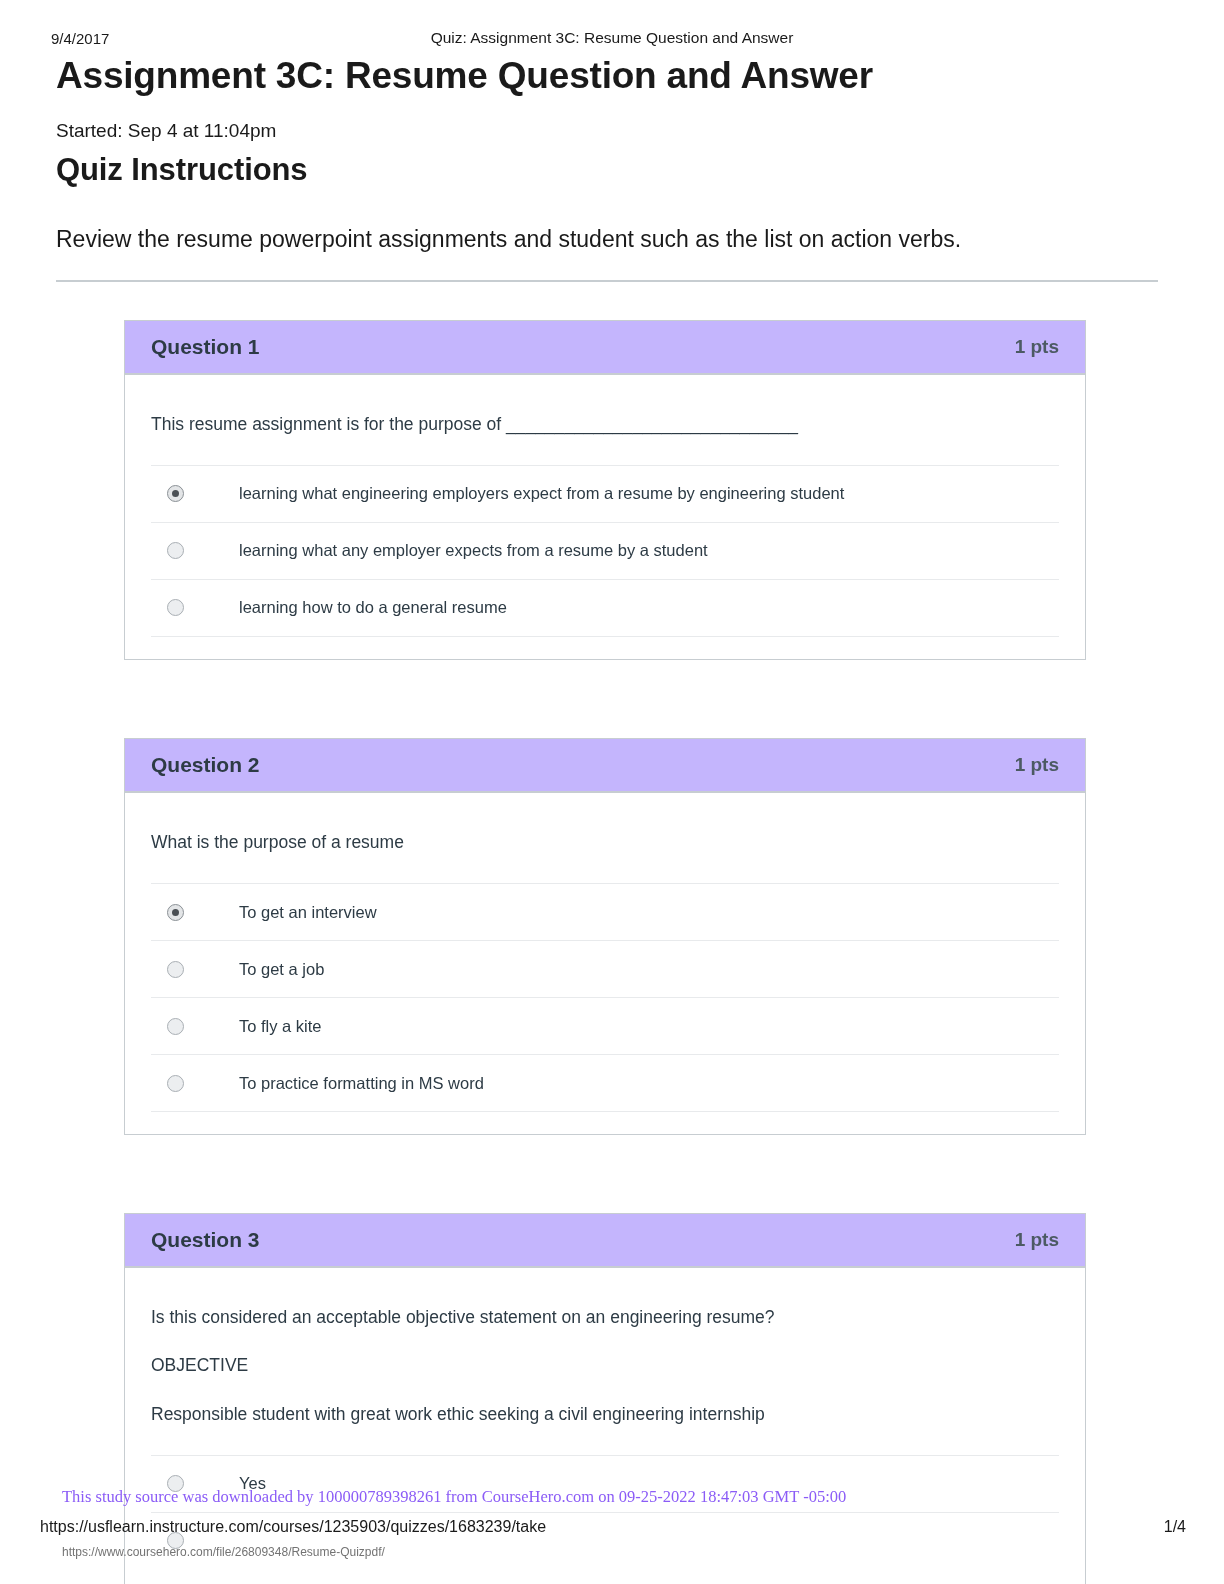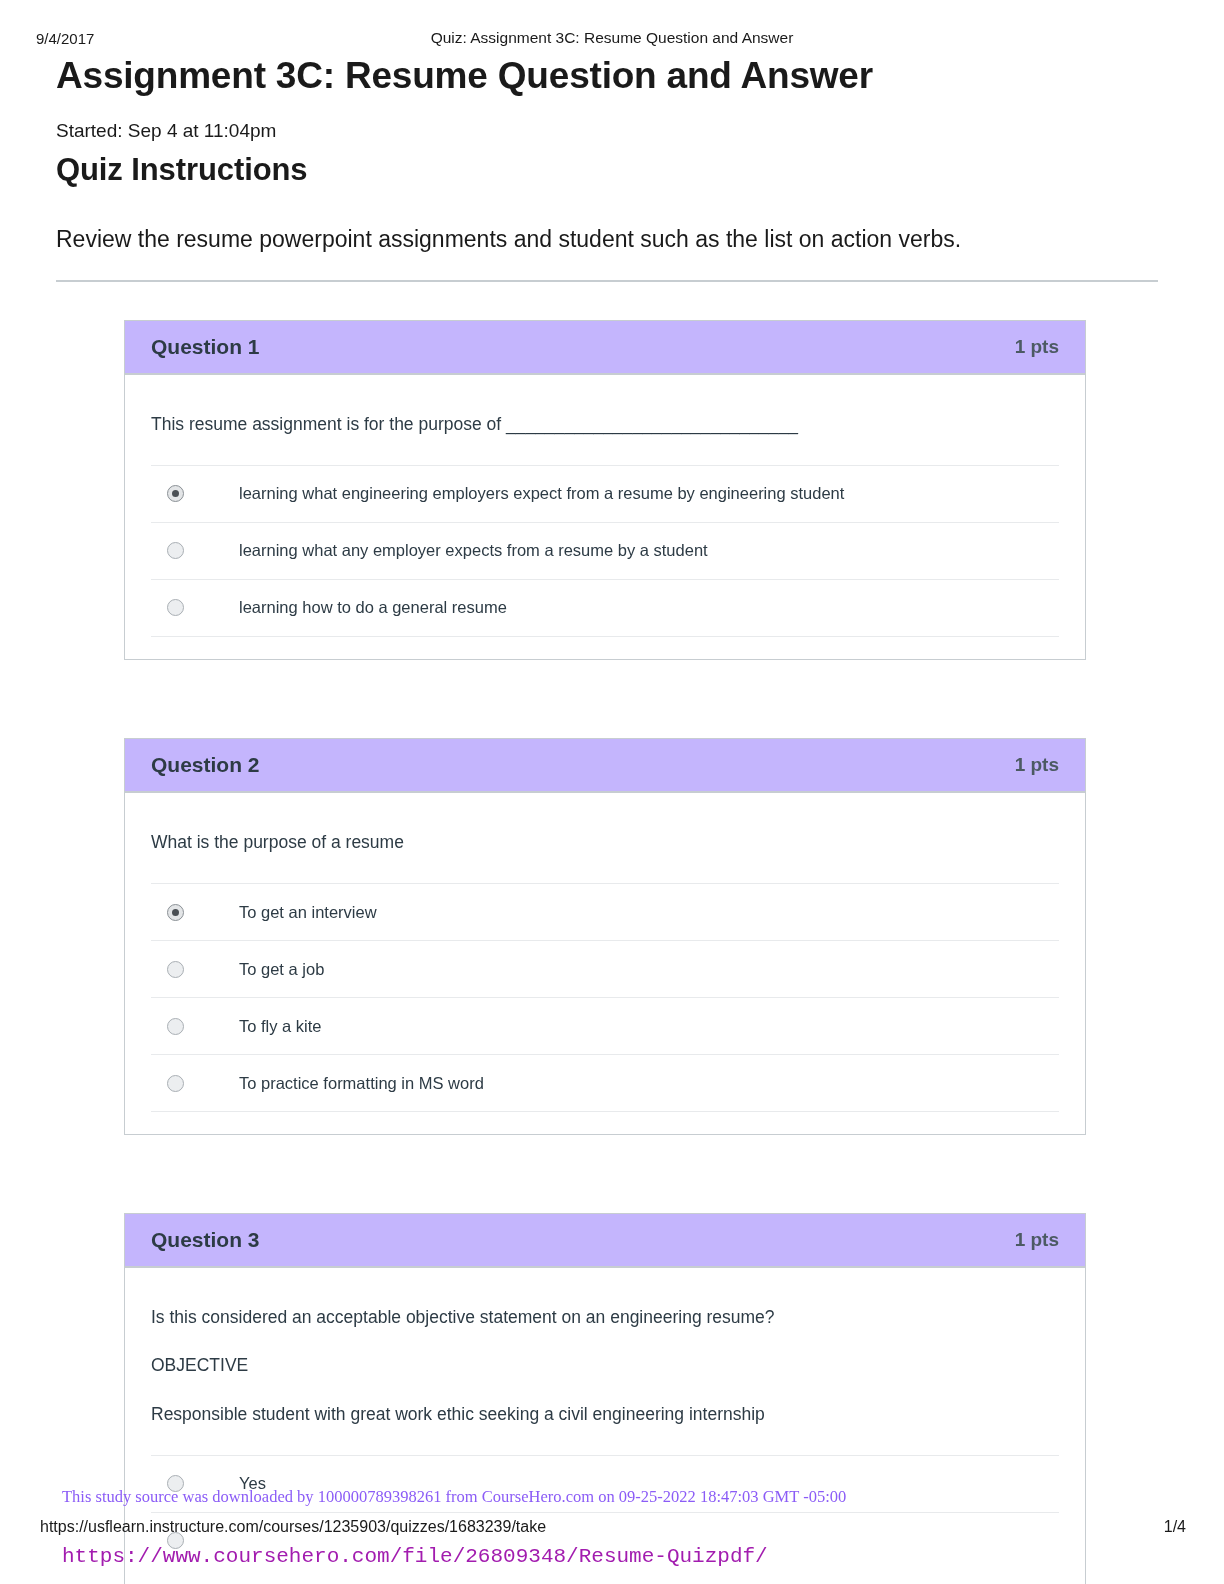--- a/index.html
+++ b/index.html
@@ -23,21 +23,21 @@
     left: 0;
     width: 1224px;
     height: 20px;
     display: flex;
     align-items: center;
     font-size: 15px;
     color: #1a1a1a;
   }
   .print-header .ph-date {
     position: absolute;
-    left: 36px;
+    left: 51px;
   }
   .print-header .ph-title {
     width: 100%;
     text-align: center;
     font-size: 15.5px;
   }
 
   
   .page {
     position: absolute;
@@ -202,23 +202,23 @@
     position: absolute;
     right: 38px;
     top: 0;
     font-size: 16px;
     color: #1a1a1a;
   }
   .footer-ch-url {
     position: absolute;
     top: 1545px;
     left: 62px;
-    font-family: Liberation Mono, monospace;
-    font-size: 21px;
-    color: #a21caf;
+    font-family: Liberation Sans, sans-serif;
+    font-size: 12px;
+    color: #737373;
   }
 </style>
 </head>
 <body>
 
 <div class="print-header">
   <span class="ph-date">9/4/2017</span>
   <span class="ph-title">Quiz: Assignment 3C: Resume Question and Answer</span>
 </div>
 

